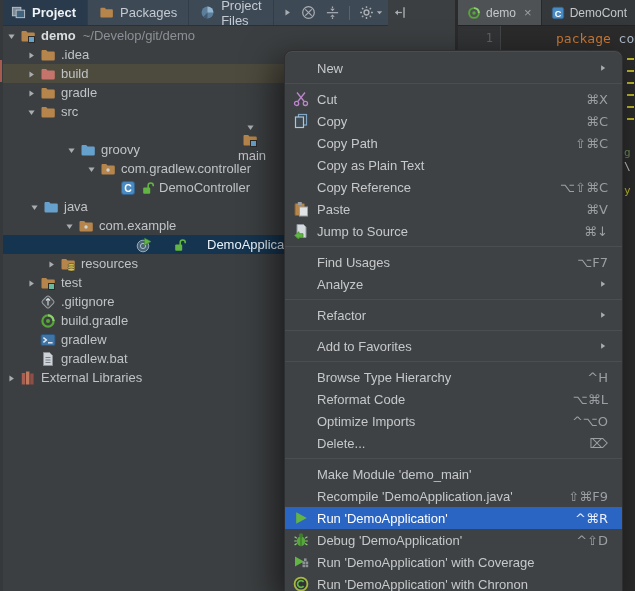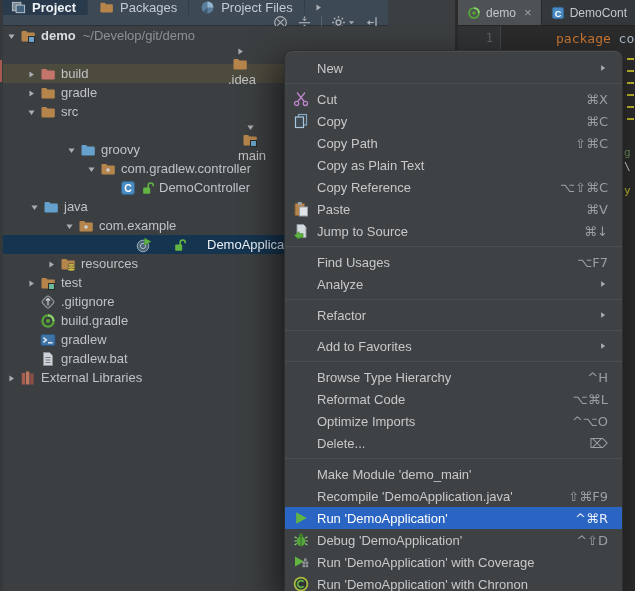--- a/index.html
+++ b/index.html
@@ -3,21 +3,21 @@
 <meta charset="utf-8">
 <style>
   html,body{margin:0;padding:0;width:635px;height:591px;overflow:hidden;background:#3c3f41;
     font-family:"Liberation Sans",sans-serif;}
   .app{position:relative;width:635px;height:591px;overflow:hidden;background:#3c3f41;}
   .ic{display:inline-block;flex:none;}
   .ic svg{width:100%;height:100%;display:block;}
 
   
   .panel-header{position:absolute;left:0;top:0;width:388px;height:26px;background:#3e4956;
-    border-bottom:1px solid #2a3037;display:flex;align-items:stretch;box-sizing:border-box;flex-direction:column;}
+    border-bottom:1px solid #2a3037;display:flex;align-items:stretch;box-sizing:border-box;}
   .ptabs{display:flex;align-items:stretch;}
   .ptab{display:flex;align-items:center;gap:6px;padding:0 11px;font-size:13px;color:#c3cad1;
     border-right:1px solid #333d49;cursor:default;}
   .ptab .ic{width:15px;height:15px;}
   .ptab.selected{background:#2a3a4d;color:#eef2f5;font-weight:bold;}
   .more-tabs{display:flex;align-items:center;padding:0 8px;}
   .more-tabs .ic{width:11px;height:11px;}
   .header-tools{margin-left:auto;display:flex;align-items:center;gap:9px;padding-right:9px;}
   .tool-btn{display:flex;align-items:center;gap:2px;}
   .tool-btn .ic{width:15px;height:15px;}
@@ -161,21 +161,21 @@
           </svg></span>
         <span class="ticon ic">
           <svg viewBox="0 0 16 16">
             <path d="M1.5 4.2c0-.7.5-1.2 1.2-1.2h3.4l1.5 1.6h6a1.2 1.2 0 0 1 1.2 1.2v6.4a1.2 1.2 0 0 1-1.2 1.2H2.7a1.2 1.2 0 0 1-1.2-1.2z" fill="#b5854b"></path>
             <rect x="8.5" y="8.5" width="6" height="6" fill="#6ba2c9" stroke="#2b2b2b"></rect>
           </svg>
         </span>
         <span class="tlabel bold">demo</span>
         <span class="sub">~/Develop/git/demo</span>
       </div>
-      <div class="trow" style="padding-left: 26px; flex-direction: column;">
+      <div class="trow" style="padding-left: 26px;">
         <span class="arrow"><svg viewBox="0 0 16 16">
             <path d="M5 3.5l6.5 4.5L5 12.5z" fill="#a9adb1"></path>
           </svg></span>
         <span class="ticon ic">
           <svg viewBox="0 0 16 16">
             <path d="M1.5 4.2c0-.7.5-1.2 1.2-1.2h3.4l1.5 1.6h6a1.2 1.2 0 0 1 1.2 1.2v6.4a1.2 1.2 0 0 1-1.2 1.2H2.7a1.2 1.2 0 0 1-1.2-1.2z" fill="#b5854b"></path>
           </svg>
         </span>
         <span class="tlabel">.idea</span>
       </div>

